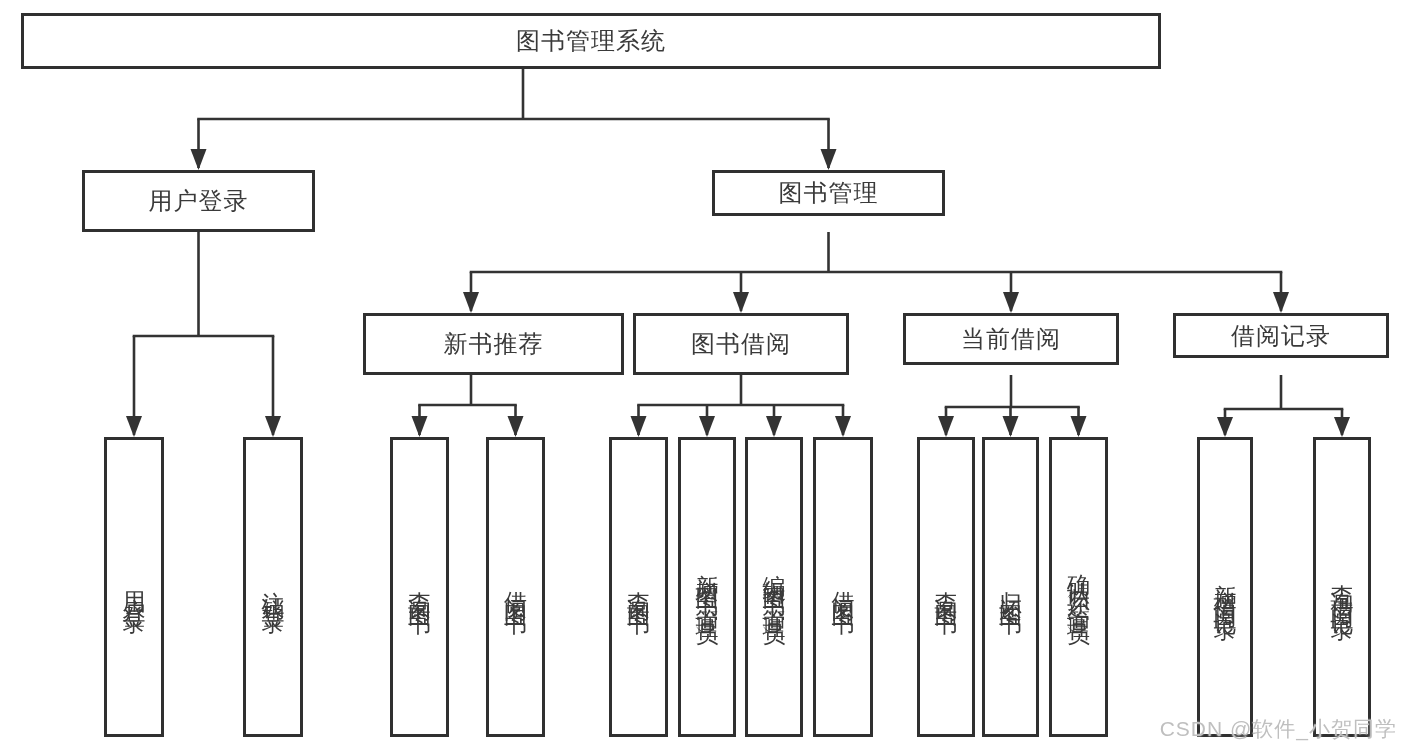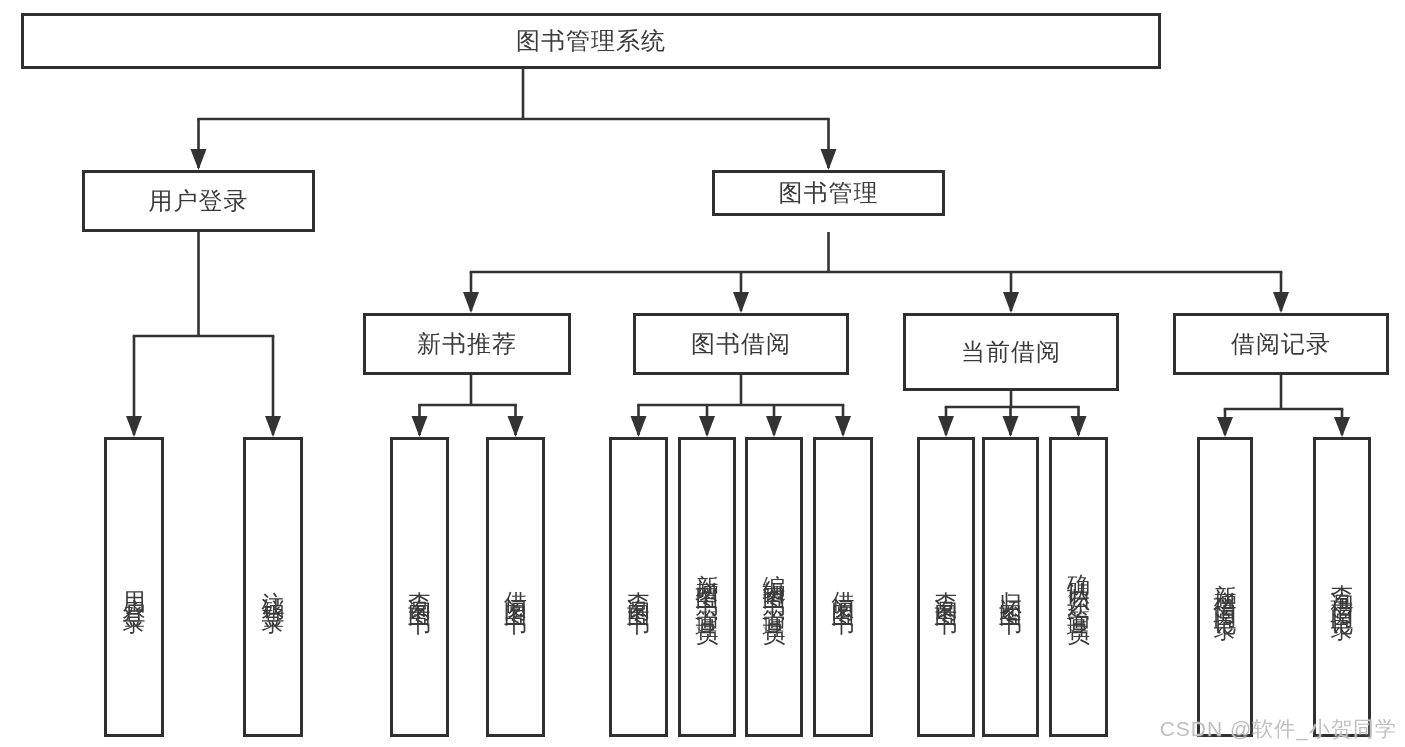--- a/index.html
+++ b/index.html
@@ -106,30 +106,30 @@
     <span class="hlabel">图书管理系统</span>
   </div>
 
   <div class="node" style="left:82px;top:170px;width:233px;height:62px">
     <span class="hlabel">用户登录</span>
   </div>
   <div class="node" style="left:712px;top:170px;width:233px;height:46px">
     <span class="hlabel">图书管理</span>
   </div>
 
-  <div class="node" style="left:363px;top:313px;width:208px;height:62px">
+  <div class="node" style="left:363px;top:313px;width:261px;height:62px">
     <span class="hlabel">新书推荐</span>
   </div>
   <div class="node" style="left:633px;top:313px;width:216px;height:62px">
     <span class="hlabel">图书借阅</span>
   </div>
-  <div class="node" style="left:903px;top:313px;width:216px;height:78px">
+  <div class="node" style="left:903px;top:313px;width:216px;height:52px">
     <span class="hlabel">当前借阅</span>
   </div>
-  <div class="node" style="left:1173px;top:313px;width:216px;height:62px">
+  <div class="node" style="left:1173px;top:313px;width:216px;height:45px">
     <span class="hlabel">借阅记录</span>
   </div>
 
   <div class="node leaf" style="left:104px;top:437px;width:60px;height:300px">
     <span class="vlabel">用户登录</span>
   </div>
   <div class="node leaf" style="left:243px;top:437px;width:60px;height:300px">
     <span class="vlabel">注销登录</span>
   </div>
 

